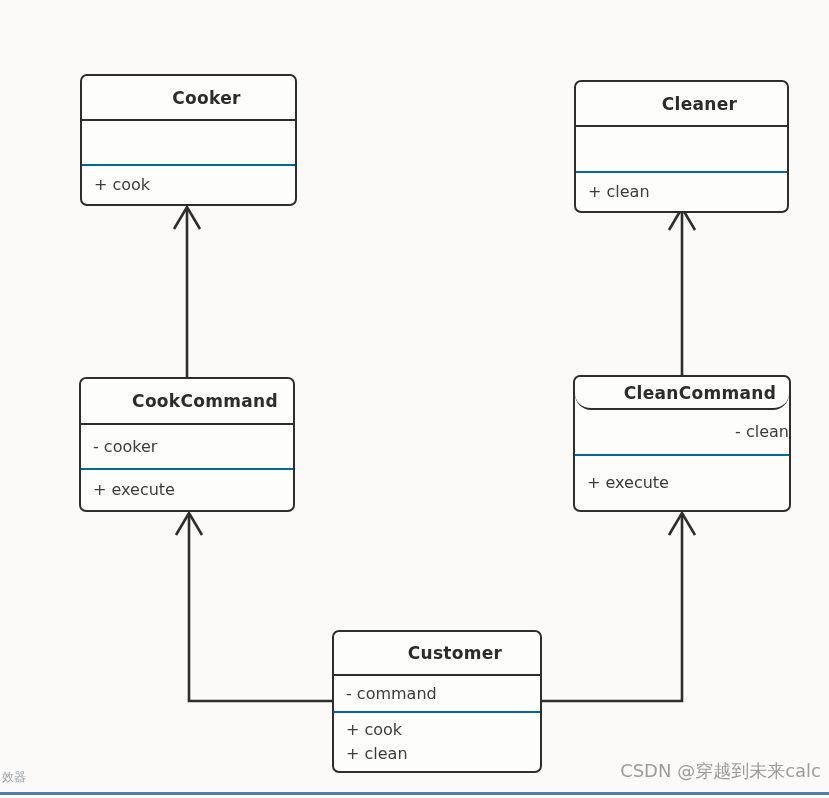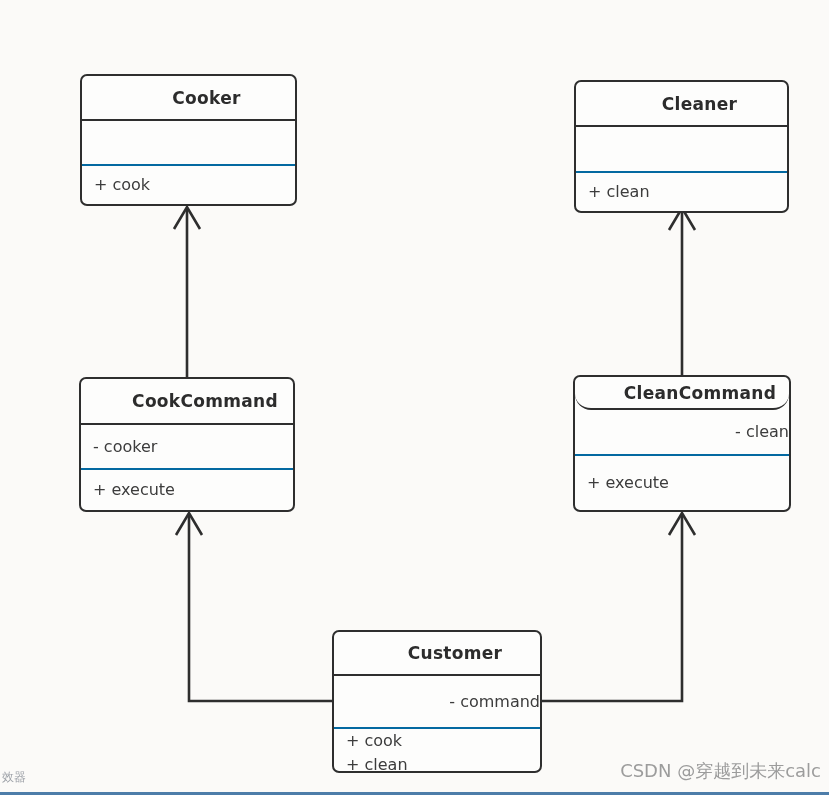--- a/index.html
+++ b/index.html
@@ -155,21 +155,21 @@
     <div class="uml-fields" style="height:46px;text-align:right;">
       <div class="member">- clean</div>
     </div>
     <div class="uml-methods">
       <div class="member">+ execute</div>
     </div>
   </div>
 
   <div class="uml-class" style="left:332px; top:630px; width:210px; height:143px;">
     <div class="uml-title" style="height:44px;">Customer</div>
-    <div class="uml-fields" style="height:53px;align-items:flex-end;">
+    <div class="uml-fields" style="height:37px;">
       <div class="member">- command</div>
     </div>
     <div class="uml-methods">
       <div class="member">+ cook</div>
       <div class="member">+ clean</div>
     </div>
   </div>
 
   <div id="corner-fragment">效器</div>
 

